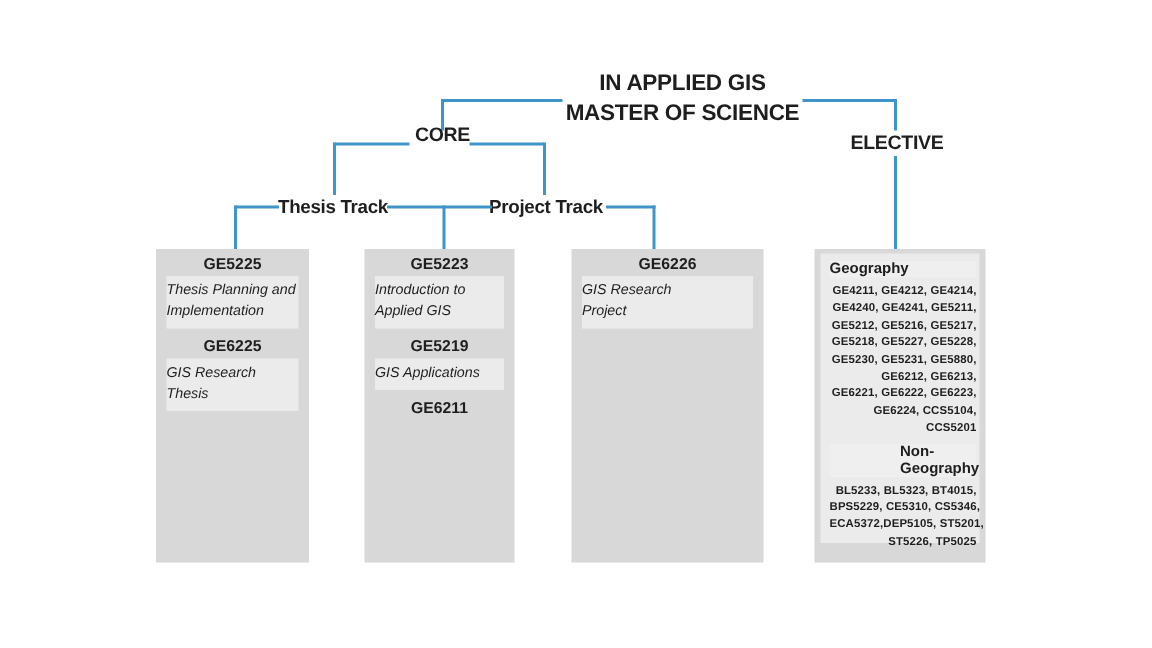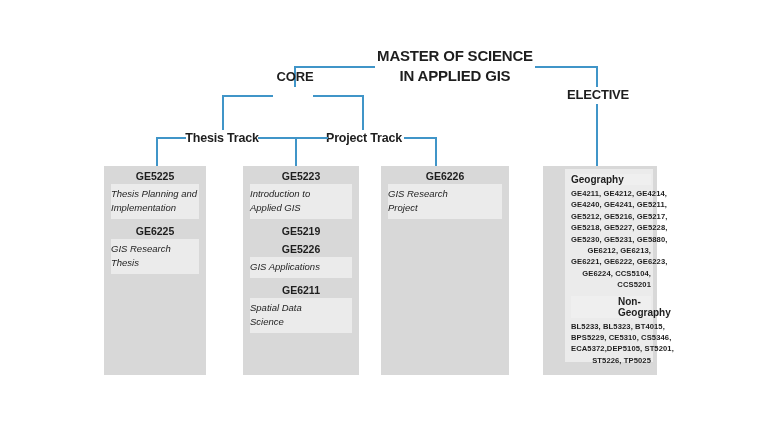--- a/index.html
+++ b/index.html
@@ -22,39 +22,39 @@
   .title{position:absolute;left:355px;top:46px;width:200px;text-align:center;
          font-size:15px;line-height:20px;font-weight:800;letter-spacing:-0.2px;}
   .branch-label{font-size:13px;}
   .track-label{font-size:12.5px;}
   .box{position:absolute;top:166px;height:209px;background:var(--box-bg);}
   .code{font-size:10.5px;font-weight:700;text-align:center;margin:6px 0 2px;}
   .code.first{margin-top:4px;}
   .panel{margin:0 7px;background:var(--panel-bg);font-style:italic;font-size:9.5px;
          line-height:14px;padding:3px 0 4px;text-align:left;white-space:pre-line;}
   .epanel{position:absolute;left:4px;right:4px;top:3px;bottom:13px;background:var(--panel-bg);
-          padding:2px 2px 0 6px;box-sizing:border-box;margin-left:18px;}
+          padding:2px 2px 0 6px;box-sizing:border-box;}
   .ehead{font-weight:700;font-size:10px;margin:3px 0 3px;background:var(--panel-light);}
   .ehead2{margin-top:5px;padding-left:47px;}
   .eline{font-weight:700;font-size:7.6px;line-height:11.4px;white-space:nowrap;letter-spacing:0.1px;text-align:right;}
 </style>
 </head>
 <body>
 
 <div class="stage">
 
   <div class="title">
+    <div>IN APPLIED GIS</div>
     <div>MASTER OF SCIENCE</div>
-    <div>IN APPLIED GIS</div>
   </div>
 
   <div class="line" style="left:295px;top:66px;width:80px;height:2px"></div>
   <div class="line" style="left:294px;top:66px;width:2px;height:21px"></div>
 
-  <div class="label branch-label" style="left:255px;top:69px;width:80px">CORE</div>
+  <div class="label branch-label" style="left:255px;top:82px;width:80px">CORE</div>
   <div class="label branch-label" style="left:548px;top:87px;width:100px">ELECTIVE</div>
 
   <div class="line" style="left:535px;top:66px;width:63px;height:2px"></div>
   <div class="line" style="left:596px;top:66px;width:2px;height:21px"></div>
   <div class="line" style="left:596px;top:104px;width:2px;height:62px"></div>
 
   <div class="line" style="left:223px;top:95px;width:50px;height:2px"></div>
   <div class="line" style="left:222px;top:95px;width:2px;height:35px"></div>
   <div class="line" style="left:313px;top:95px;width:50px;height:2px"></div>
   <div class="line" style="left:362px;top:95px;width:2px;height:35px"></div>
@@ -71,30 +71,27 @@
 
   <div class="box" style="left:104px;width:102px">
     <div class="code first">GE5225</div>
     <div class="panel">Thesis Planning and
 Implementation</div>
     <div class="code">GE6225</div>
     <div class="panel">GIS Research
 Thesis</div>
   </div>
 
-  <div class="box" style="left:243px;width:116px">
+  <div class="box" style="left:243px;width:100px">
     <div class="code first">GE5223</div>
     <div class="panel">Introduction to
 Applied GIS</div>
     <div class="code">GE5219</div>
-    <div class="code">GE5226</div>
     <div class="panel">GIS Applications</div>
     <div class="code">GE6211</div>
-    <div class="panel">Spatial Data
-Science</div>
   </div>
 
   <div class="box" style="left:381px;width:128px">
     <div class="code first">GE6226</div>
     <div class="panel">GIS Research
 Project</div>
   </div>
 
   <div class="box" style="left:543px;width:114px">
     <div class="epanel">

